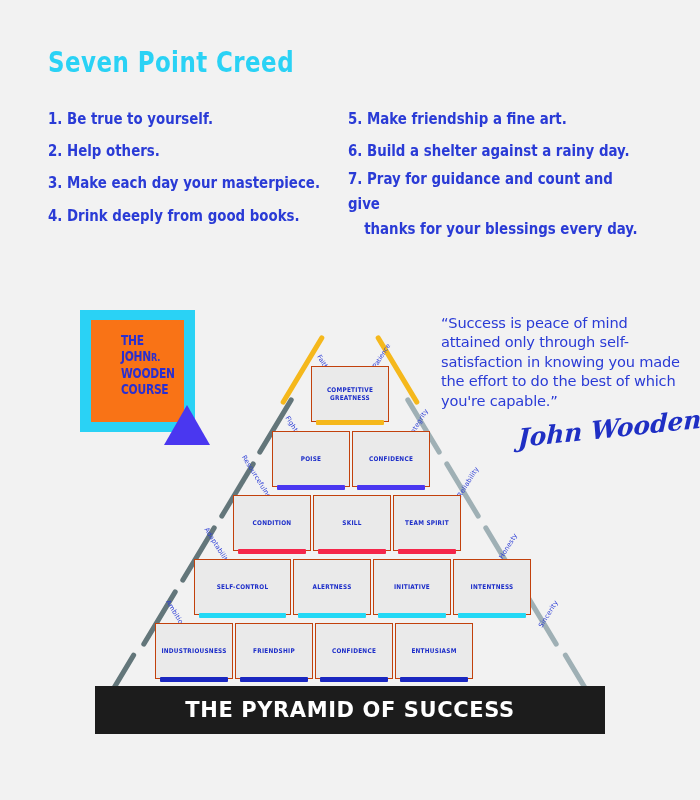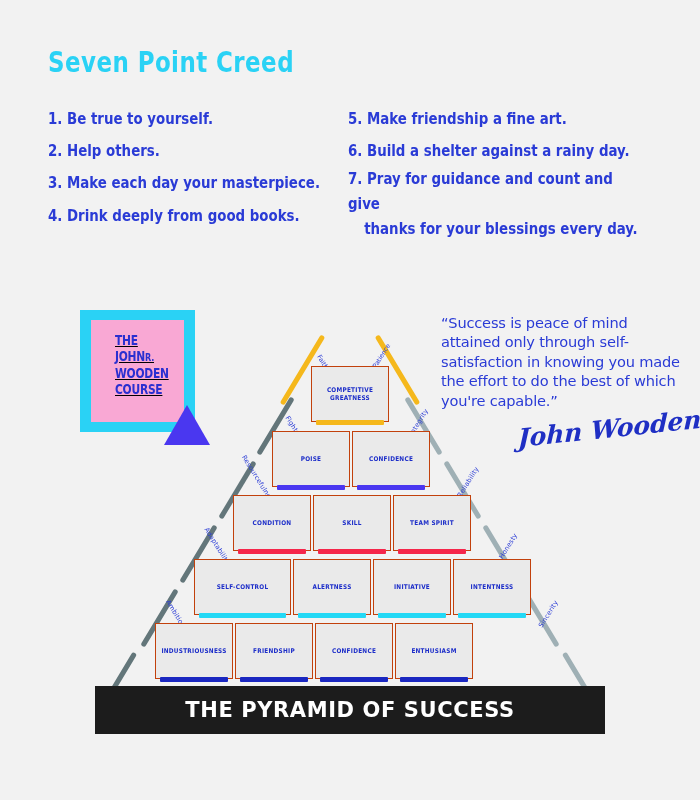--- a/index.html
+++ b/index.html
@@ -42,24 +42,23 @@
   
   #logo{
     position:absolute;left:80px;top:310px;
     width:115px;height:122px;
     background:#2ad2f5;
     box-sizing:border-box;
     padding:10px 11px;
   }
   #logo-inner{
     width:100%;height:100%;
-    background:#f9a8d4;
+    background:#f97316;
     box-sizing:border-box;
-    padding:12px 0 0 24px;
-    text-decoration:underline;
+    padding:12px 0 0 30px;
   }
   #logo-text{
     color:#2a2fd0;
     font-family:"DejaVu Sans Condensed","Liberation Sans Narrow","Liberation Sans",sans-serif;
     font-weight:bold;
     font-size:14.5px;
     line-height:1.12;
     letter-spacing:-0.3px;
     transform:scaleX(0.82);transform-origin:left top;
   }
@@ -245,21 +244,21 @@
 
     <div class="row" style="left:233px;top:205px;">
       <div class="block" style="width:78px;height:56px;">
         <span class="blabel">CONDITION</span>
         <span class="uline" style="background:#f5264a;"></span>
       </div>
       <div class="block" style="width:78px;height:56px;">
         <span class="blabel">SKILL</span>
         <span class="uline" style="background:#f5264a;"></span>
       </div>
-      <div class="block" style="width:78px;height:56px;">
+      <div class="block" style="width:68px;height:56px;">
         <span class="blabel">TEAM SPIRIT</span>
         <span class="uline" style="background:#f5264a;"></span>
       </div>
     </div>
 
     <div class="row" style="left:194px;top:269px;">
       <div class="block" style="width:97px;height:56px;">
         <span class="blabel">SELF-CONTROL</span>
         <span class="uline" style="background:#23d8f5;"></span>
       </div>

